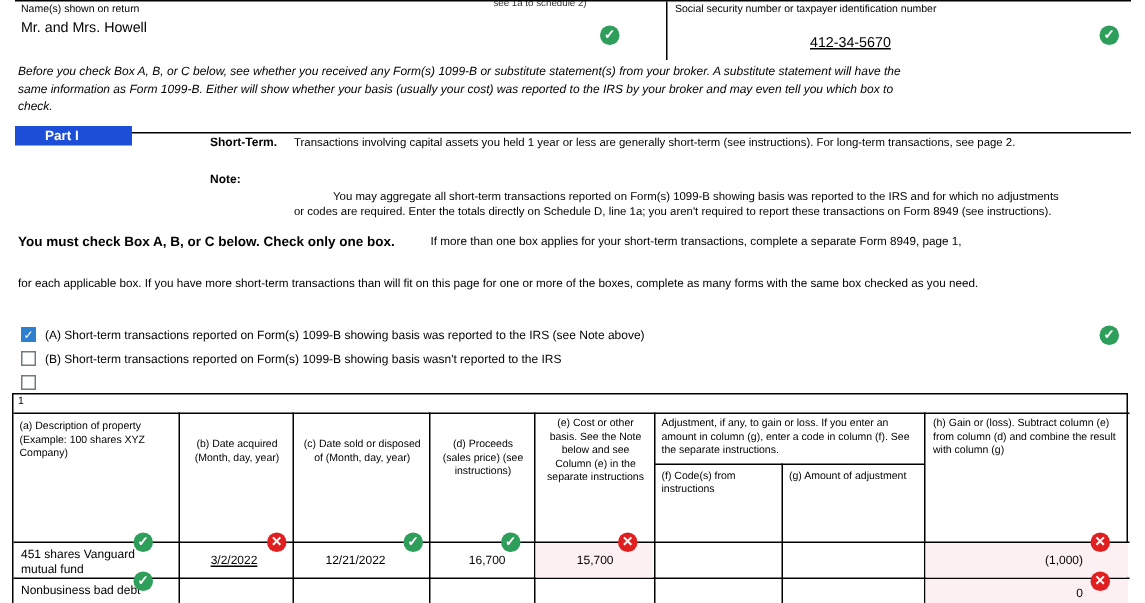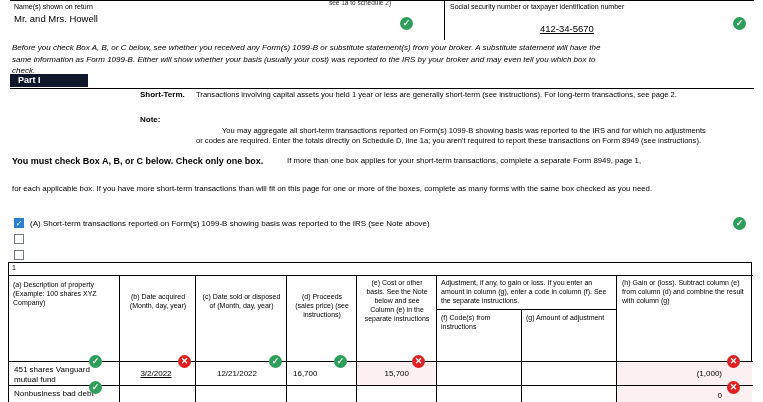--- a/index.html
+++ b/index.html
@@ -103,28 +103,28 @@
   .partband {
     position: absolute;
     left: 10px;
     top: 88px;
     width: 744px;
     border-top: 1px solid #000;
   }
   .part-tag {
     position: absolute;
     left: 10px;
-    top: 74px;
+    top: 84px;
     width: 78px;
     height: 13px;
-    background: #0f172a;
+    background: #1d4ed8;
     color: #fff;
     font-weight: bold;
     font-size: 9px;
-    padding-left: 8px;
+    padding-left: 20px;
     box-sizing: border-box;
     line-height: 13px;
   }
   .short-term-lbl {
     position: absolute;
     left: 140px;
     top: 90px;
     font-weight: bold;
     font-size: 8px;
     line-height: 10px;
@@ -300,20 +300,21 @@
   </div>
 
   <div class="opt" style="top:216px;">
     <span class="cbx checked">✓</span>
     <span>(A) Short-term transactions reported on Form(s) 1099-B showing basis was reported to the IRS (see Note above)</span>
   </div>
   <div class="mark ok" style="left:733px; top:217px;">✓</div>
 
   <div class="opt" style="top:232px;">
     <span class="cbx"></span>
+    <span>(B) Short-term transactions reported on Form(s) 1099-B showing basis wasn't reported to the IRS</span>
   </div>
 
   <div class="opt" style="top:248px;">
     <span class="cbx"></span>
   </div>
 
   <div class="tbl">
 
     <div class="rownum">1</div>
     <div class="rowline" style="top:12px;"></div>
@@ -342,21 +343,21 @@
     <div class="hcell" style="left:515px; top:49px; width:90px;">(g) Amount of adjustment</div>
     <div class="hcell" style="left:611px; top:14px; width:128px;">(h) Gain or (loss). Subtract column (e) from column (d) and combine the result with column (g)</div>
 
     <div class="shade" style="left:348px; top:99px; width:78px; height:23px;"></div>
     <div class="shade" style="left:608px; top:99px; width:135px; height:23px;"></div>
     <div class="shade" style="left:608px; top:123px; width:135px; height:17px;"></div>
 
     <div class="dcell" style="left:2px; top:100px; width:92px;">451 shares Vanguard mutual fund</div>
     <div class="dcell" style="left:114px; top:104px; width:66px; text-align:center;text-decoration:underline;">3/2/2022</div>
     <div class="dcell" style="left:190px; top:104px; width:76px; text-align:center;">12/21/2022</div>
-    <div class="dcell" style="left:281px; top:104px; width:50px; text-align:left;">16,700</div>
+    <div class="dcell" style="left:281px; top:104px; width:50px; text-align:right;">16,700</div>
     <div class="dcell" style="left:351px; top:104px; width:52px; text-align:right;">15,700</div>
     <div class="dcell" style="left:430px; top:104px; width:76px;"></div>
     <div class="dcell" style="left:515px; top:104px; width:86px; text-align:right;"></div>
     <div class="dcell" style="left:611px; top:104px; width:105px; text-align:right;">(1,000)</div>
 
     <div class="dcell" style="left:2px; top:124px; width:92px;">Nonbusiness bad debt</div>
     <div class="dcell" style="left:611px; top:126px; width:105px; text-align:right;">0</div>
   </div>
 
   <div class="mark ok" style="left:89px;  top:355px;">✓</div>

